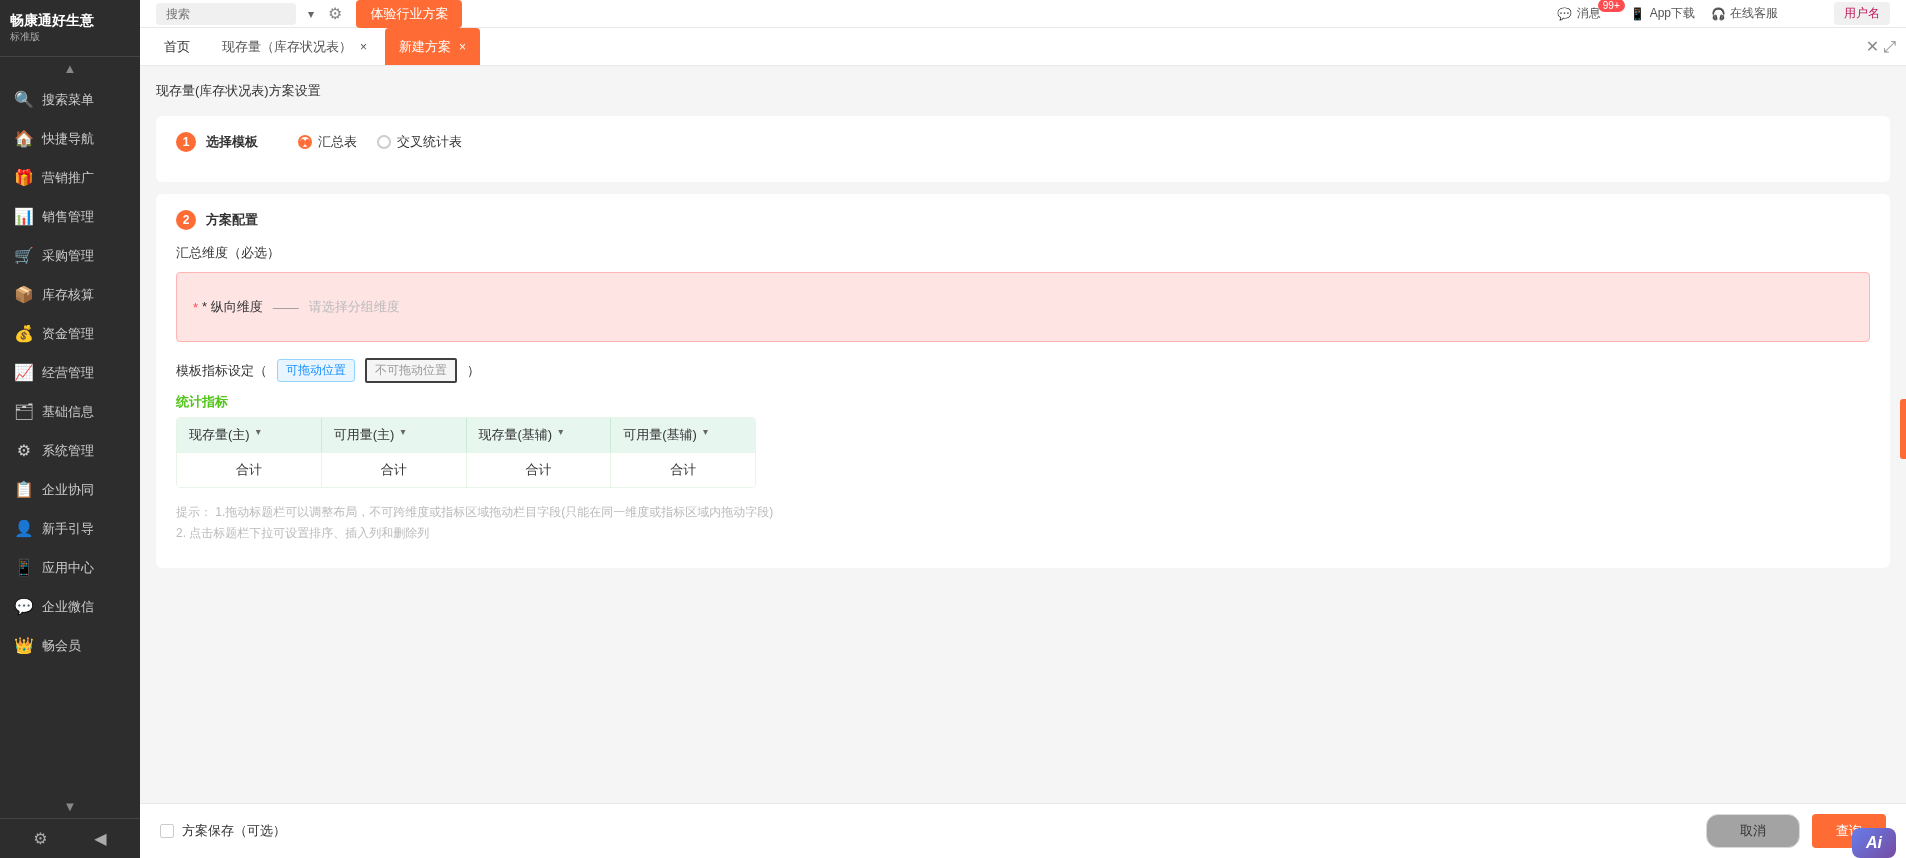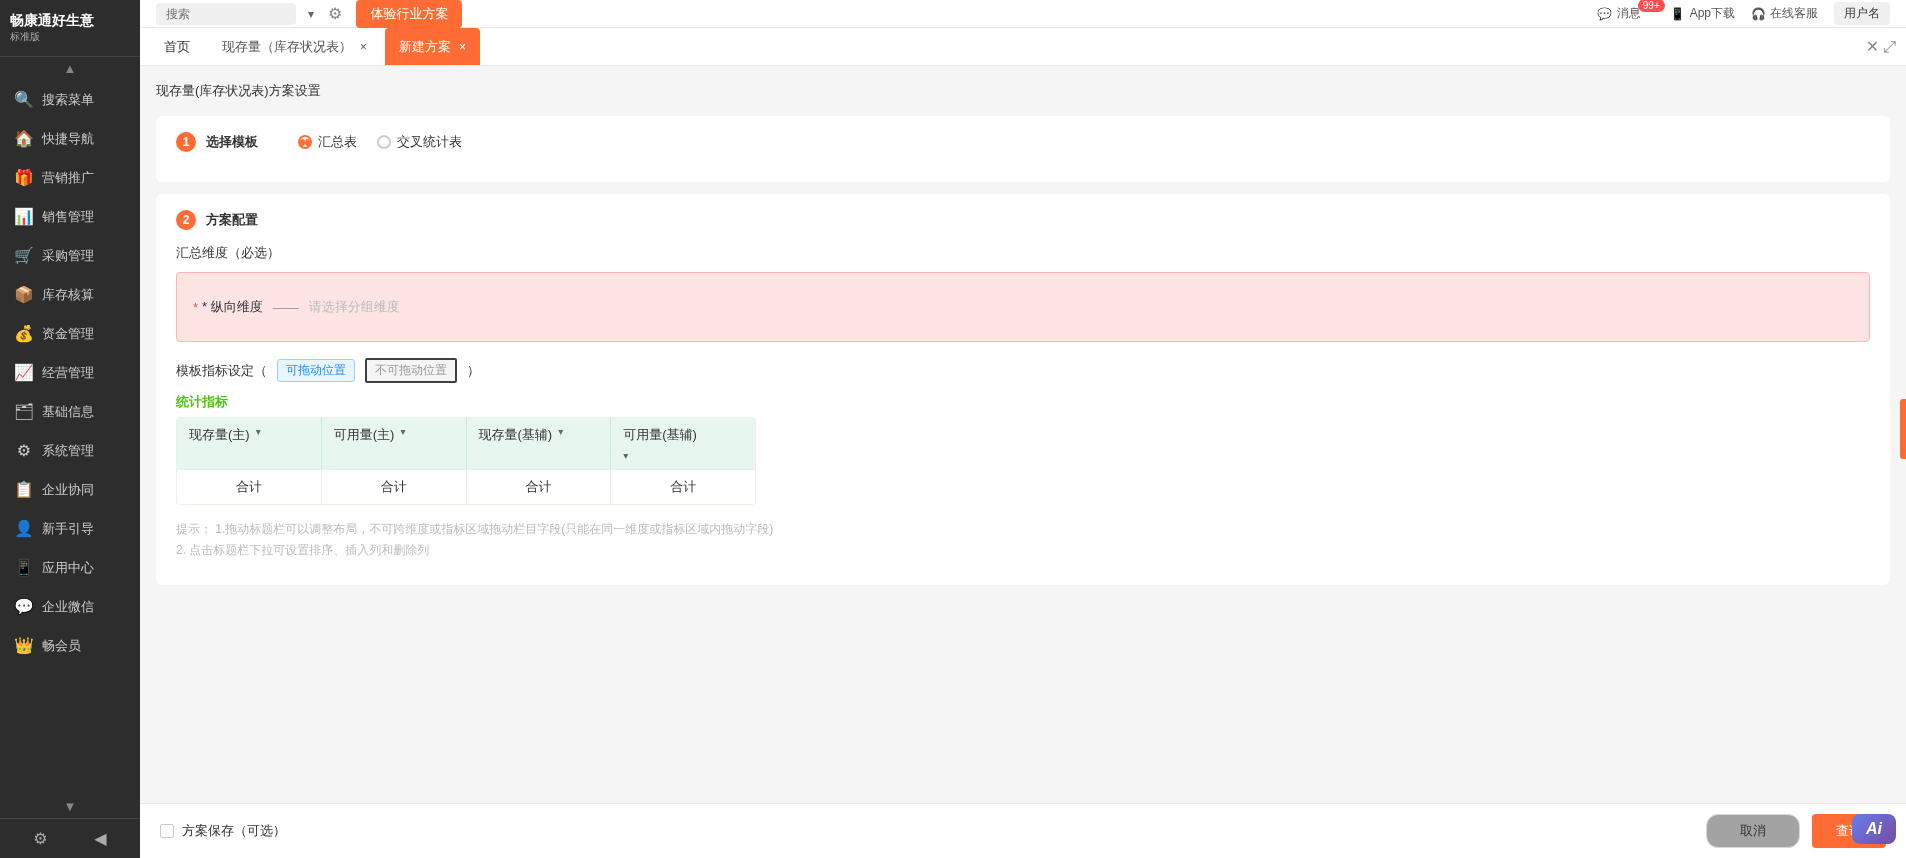--- a/index.html
+++ b/index.html
@@ -101,21 +101,21 @@
       font-size: 10px;
       border-radius: 8px;
       padding: 1px 5px;
       position: absolute;
       top: -6px;
       right: -10px;
       white-space: nowrap;
     }
     .topbar-app { display: flex; align-items: center; gap: 4px; color: #555; font-size: 12px; cursor: pointer; }
     .topbar-service { display: flex; align-items: center; gap: 4px; color: #555; font-size: 12px; cursor: pointer; }
-    .topbar-user { color: #404040; font-size: 12px; cursor: pointer; background: #f0f0f0; padding: 3px 10px; border-radius: 4px; }
+    .topbar-user { color: #be185d; font-size: 12px; cursor: pointer; background: #f0f0f0; padding: 3px 10px; border-radius: 4px; margin-left: 40px; }
 
     
     .tabs {
       background: #fff;
       display: flex;
       align-items: center;
       padding: 0 10px;
       border-bottom: 1px solid #e8e8e8;
       flex-shrink: 0;
       height: 38px;
@@ -283,21 +283,21 @@
     .stat-header-cell {
       flex: 1;
       padding: 8px 12px;
       font-size: 13px;
       color: #333;
       border-right: 1px solid #c8ecd8;
       display: flex;
       align-items: flex-start;
       gap: 6px;
     }
-    .stat-header-cell:last-child { border-right: none; flex-direction: column; }
+    .stat-header-cell:last-child { border-right: none; }
     .chevron-icon { font-size: 10px; color: #666; cursor: pointer; }
     .stat-data-row {
       display: flex;
       background: #fff;
       border-top: 1px solid #e8f4e8;
     }
     .stat-data-cell {
       flex: 1;
       padding: 8px 12px;
       font-size: 13px;
@@ -371,21 +371,21 @@
       transform: translateY(-50%);
       width: 6px;
       height: 60px;
       background: #ff6b35;
       border-radius: 3px 0 0 3px;
     }
 
     
     .ai-badge {
       position: fixed;
-      bottom: 14px;
+      bottom: 0;
       right: 10px;
       background: linear-gradient(135deg, #667eea, #764ba2);
       color: #fff;
       border-radius: 8px;
       padding: 6px 14px;
       font-size: 16px;
       font-weight: bold;
       cursor: pointer;
       font-style: italic;
     }

